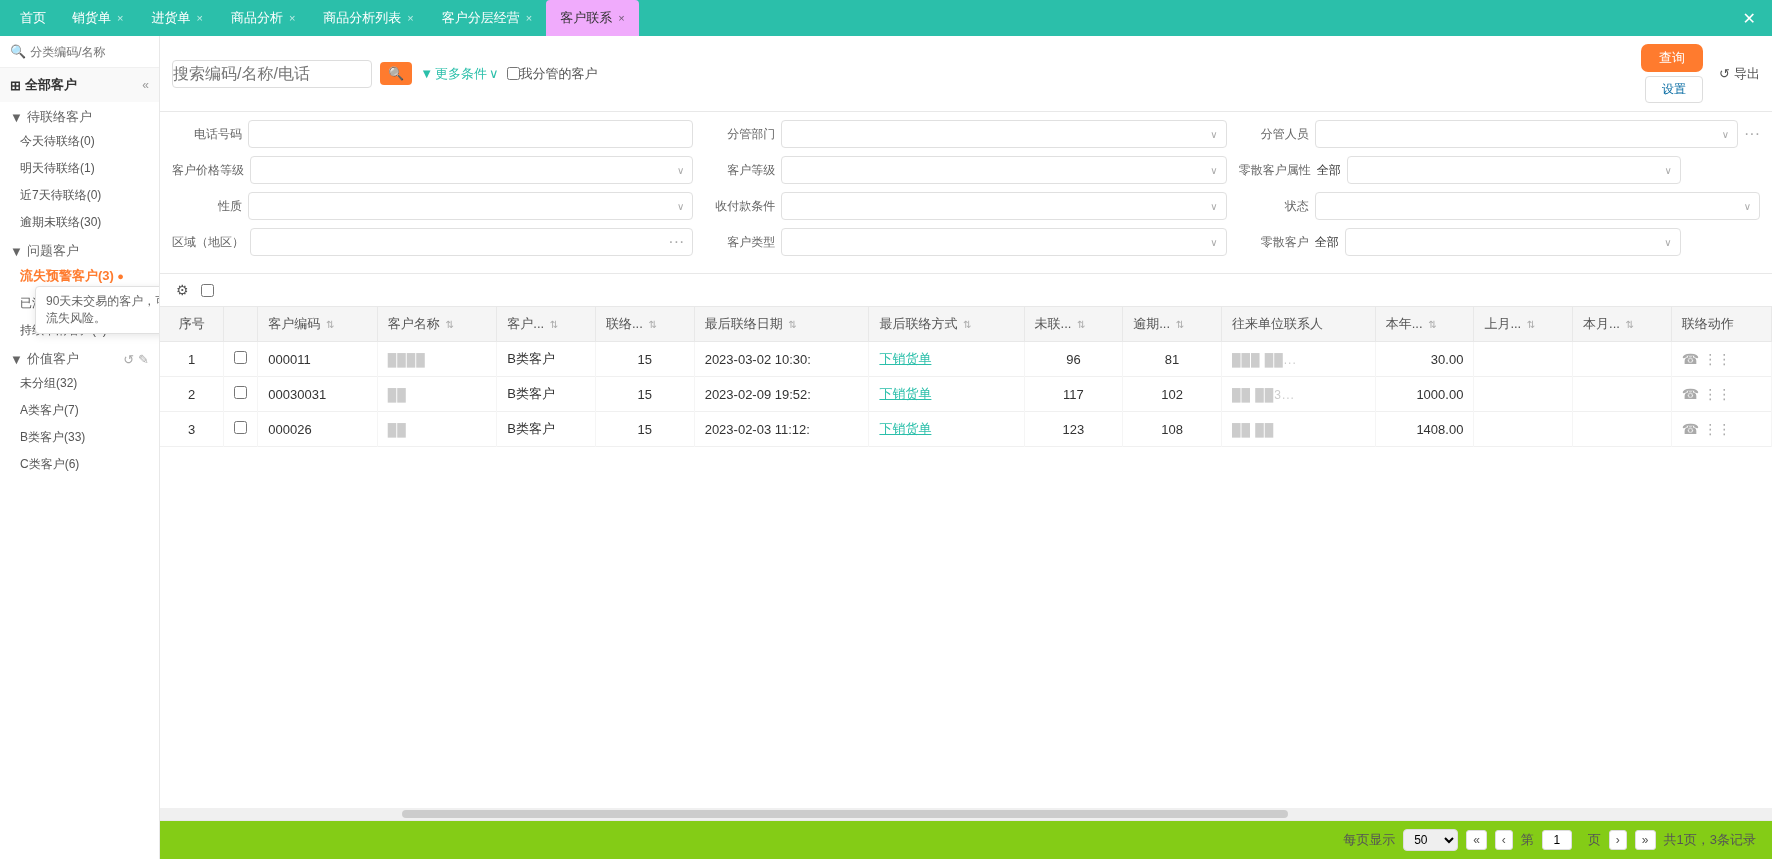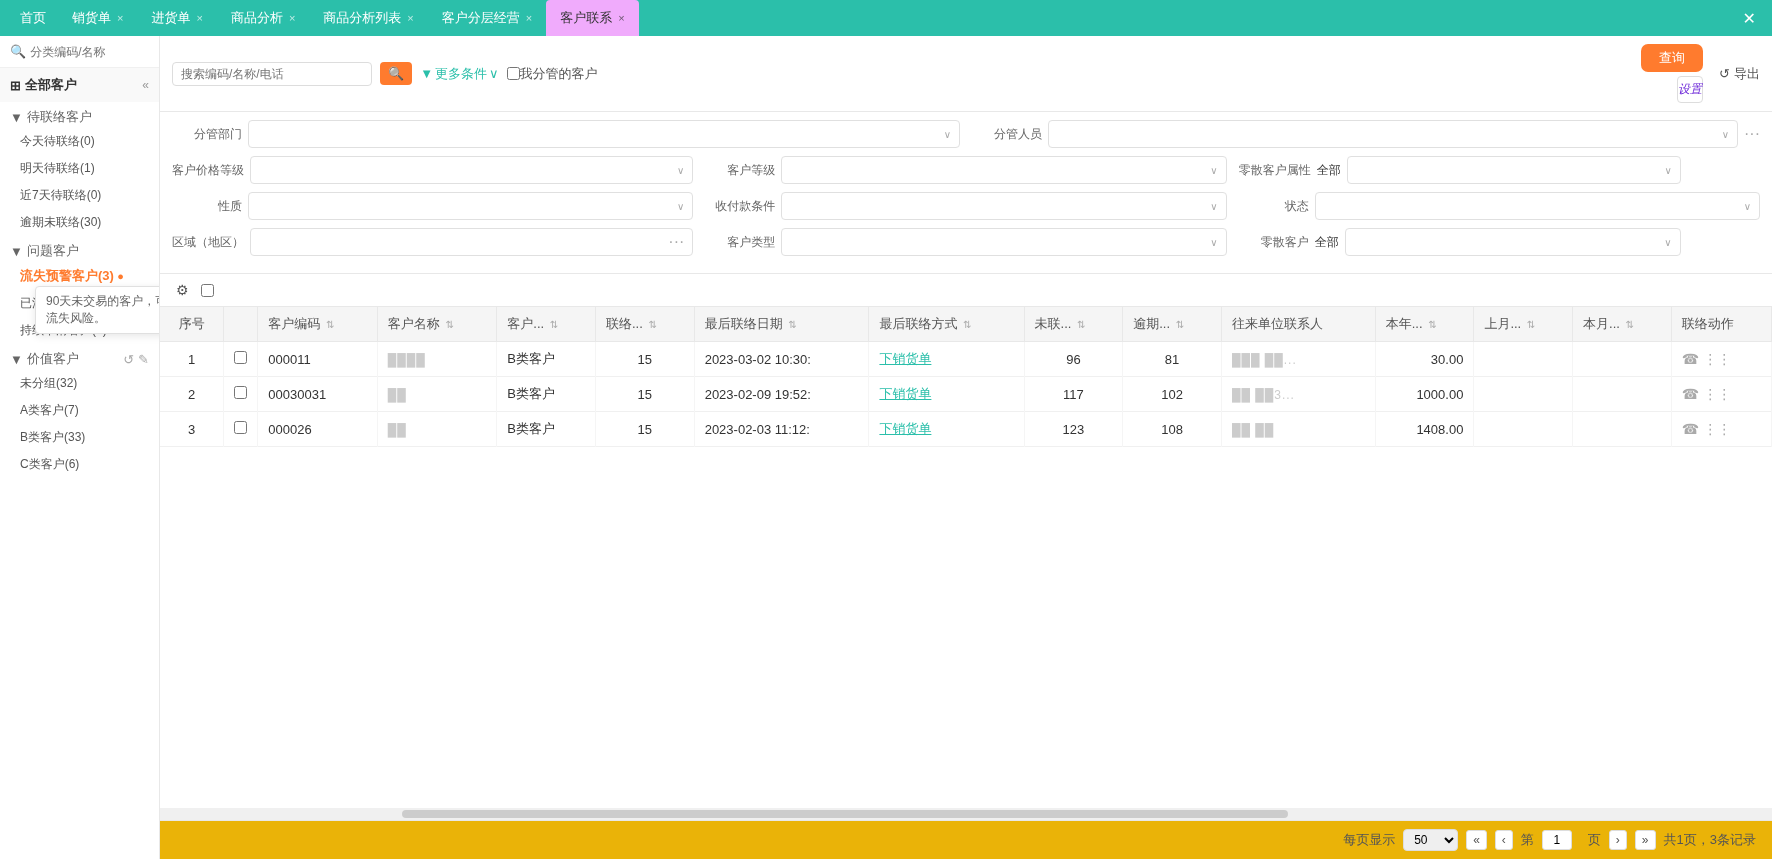--- a/index.html
+++ b/index.html
@@ -147,22 +147,22 @@
       border-bottom: 1px solid #e8e8e8;
       padding: 8px 12px;
       display: flex;
       align-items: center;
       gap: 8px;
       flex-shrink: 0;
     }
     .search-input-main {
       border: 1px solid #ddd;
       border-radius: 4px;
-      padding: 4px 8px;
-      font-size: 12px;
+      padding: 4px 0;
+      font-size: 16px;
       width: 200px;
       outline: none;
     }
     .search-btn-orange {
       background: #ff7b2e;
       border: none;
       color: #fff;
       padding: 4px 8px;
       border-radius: 4px;
       cursor: pointer;
@@ -311,21 +311,21 @@
     .actions-col { display: flex; gap: 4px; align-items: center; }
     .action-icon { color: #aaa; font-size: 14px; cursor: pointer; }
     .blurred-text {
       color: #ccc;
       font-size: 12px;
       letter-spacing: 1px;
     }
 
     
     .pagination-bar {
-      background: #eab308;
+      background: #84cc16;
       border-top: 1px solid #e8e8e8;
       padding: 8px 16px;
       display: flex;
       align-items: center;
       justify-content: flex-end;
       gap: 8px;
       font-size: 12px;
       color: #555;
       flex-shrink: 0;
     }
@@ -379,27 +379,26 @@
       border: none;
       color: #fff;
       padding: 5px 18px;
       border-radius: 7px;
       cursor: pointer;
       font-size: 13px;
     }
     .settings-btn {
       background: none;
       border: 1px solid #ddd;
-      color: #6d28d9;
-      padding: 4px 0;
+      color: #0369a1;
+      padding: 4px 16px;
       border-radius: 4px;
       cursor: pointer;
       font-size: 12px;
       margin-top: 4px;
-      font-style: italic;
     }
     .btn-group-right {
       display: flex;
       flex-direction: column;
       align-items: flex-end;
       margin-left: auto;
     }
     .col-sort-icon { font-size: 10px; color: #aaa; margin-left: 2px; }
   </style>
 </head>
@@ -504,20 +503,24 @@
       <div class="export-btn" style="margin-left:8px;">
         <span>↺</span>
         <span>导出</span>
       </div>
     </div>
 
     <div class="filter-panel">
 
       <div class="filter-row">
         <div class="filter-item">
+          <span class="filter-label">电话号码</span>
+          <input class="filter-input" type="text" style="">
+        </div>
+        <div class="filter-item">
           <span class="filter-label">分管部门</span>
           <div class="filter-select">
             <span class="filter-select-text"></span>
             <span class="filter-select-arrow">∨</span>
           </div>
         </div>
         <div class="filter-item">
           <span class="filter-label">分管人员</span>
           <div class="filter-select">
             <span class="filter-select-text"></span>

